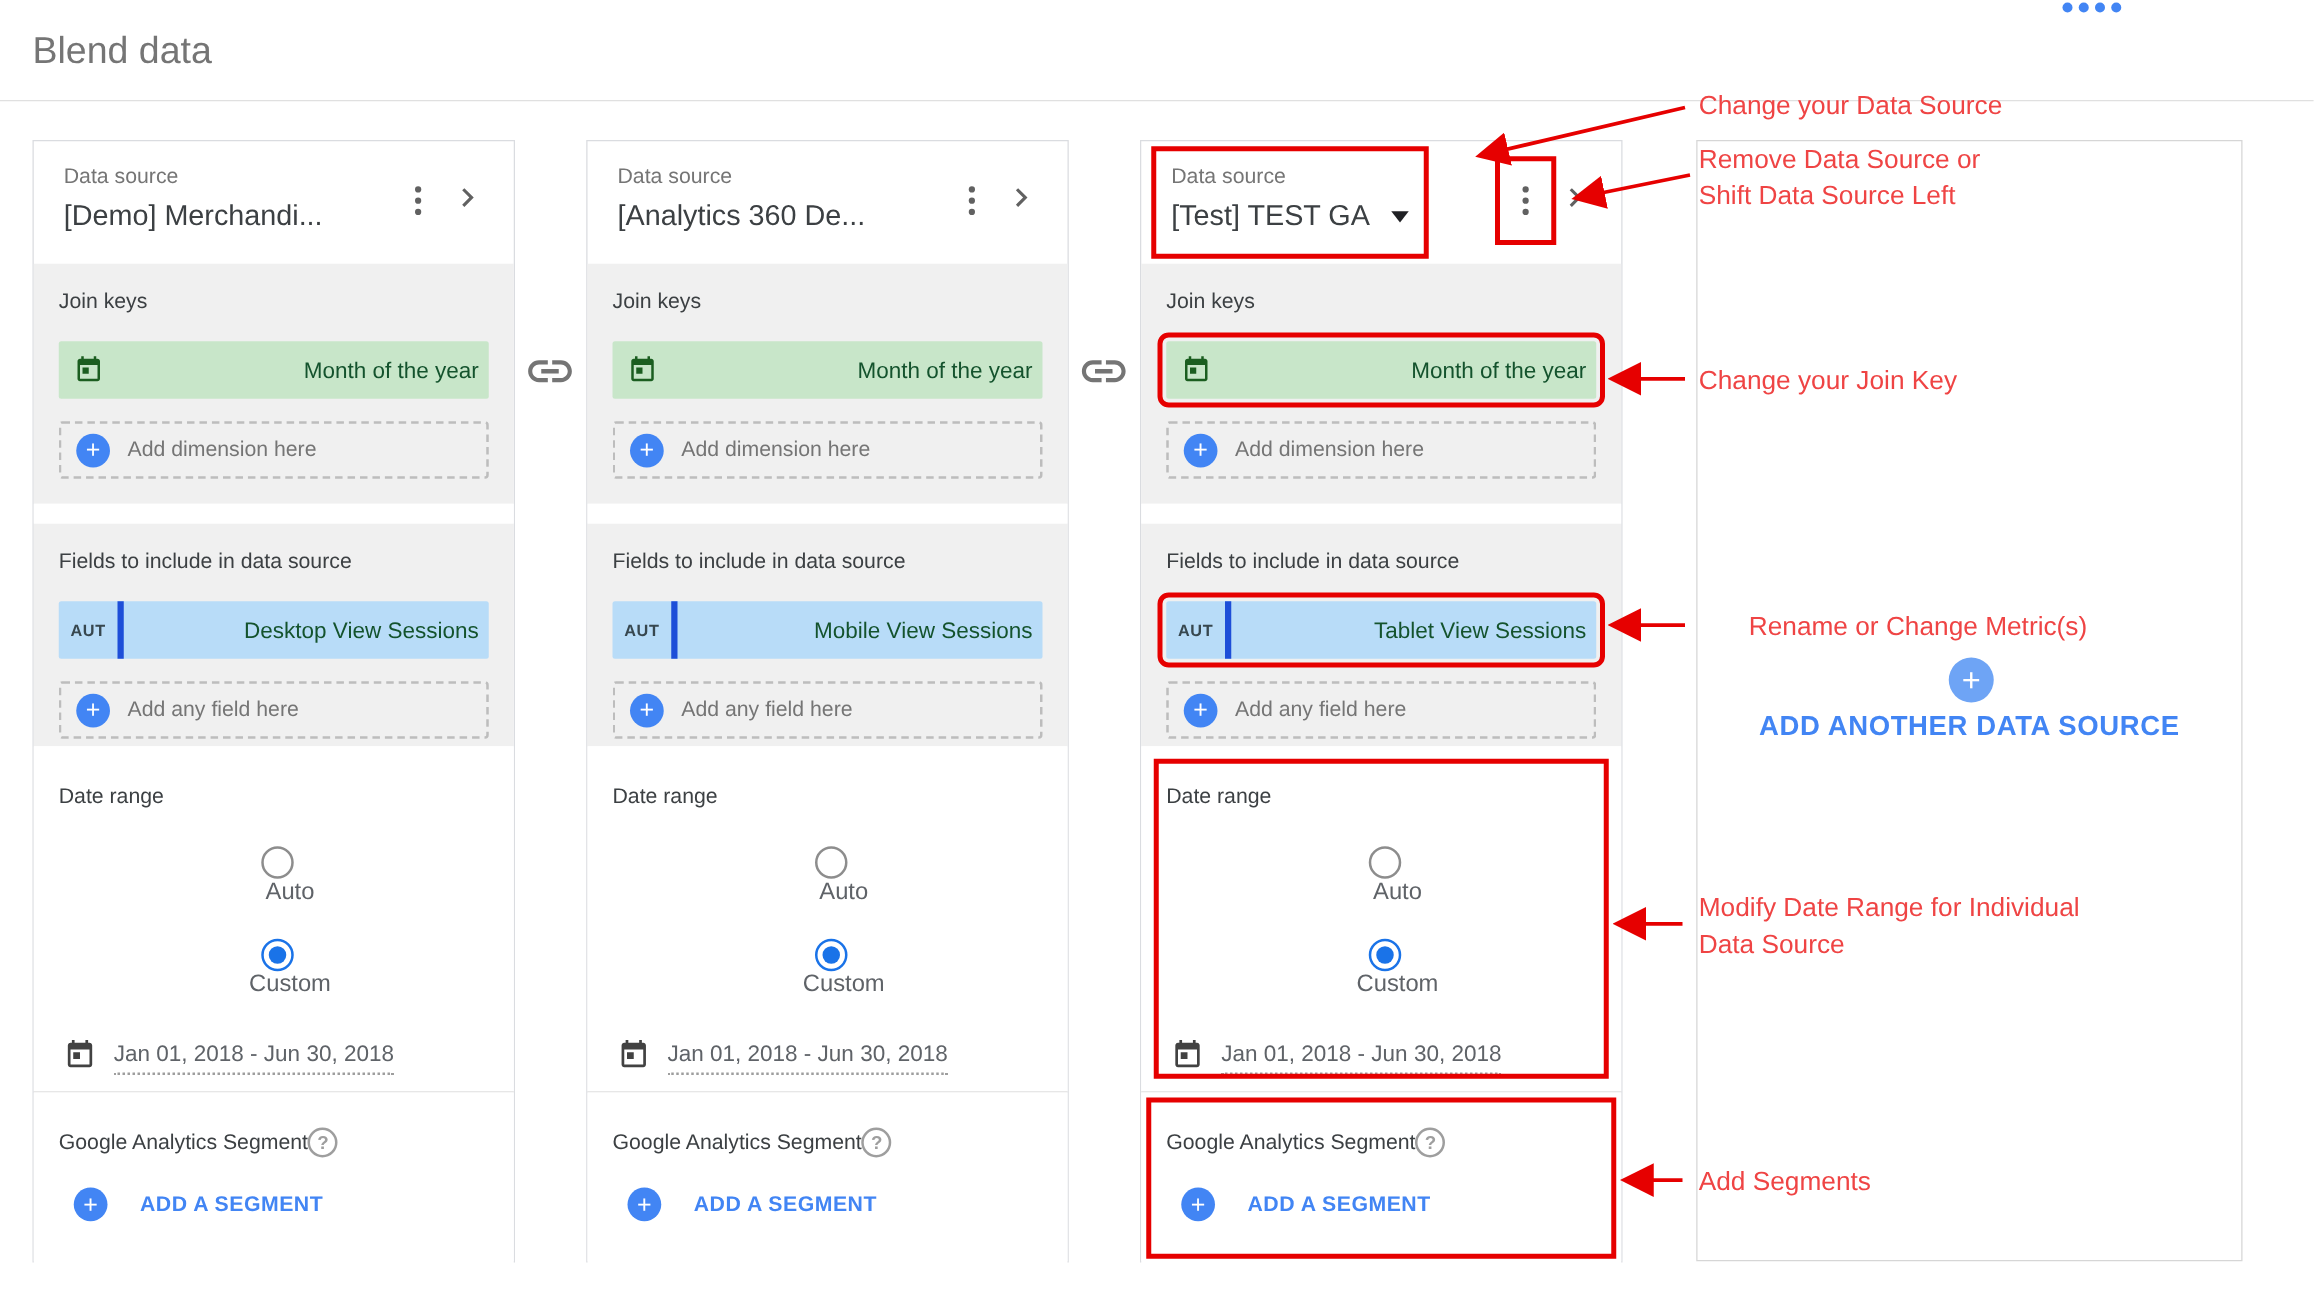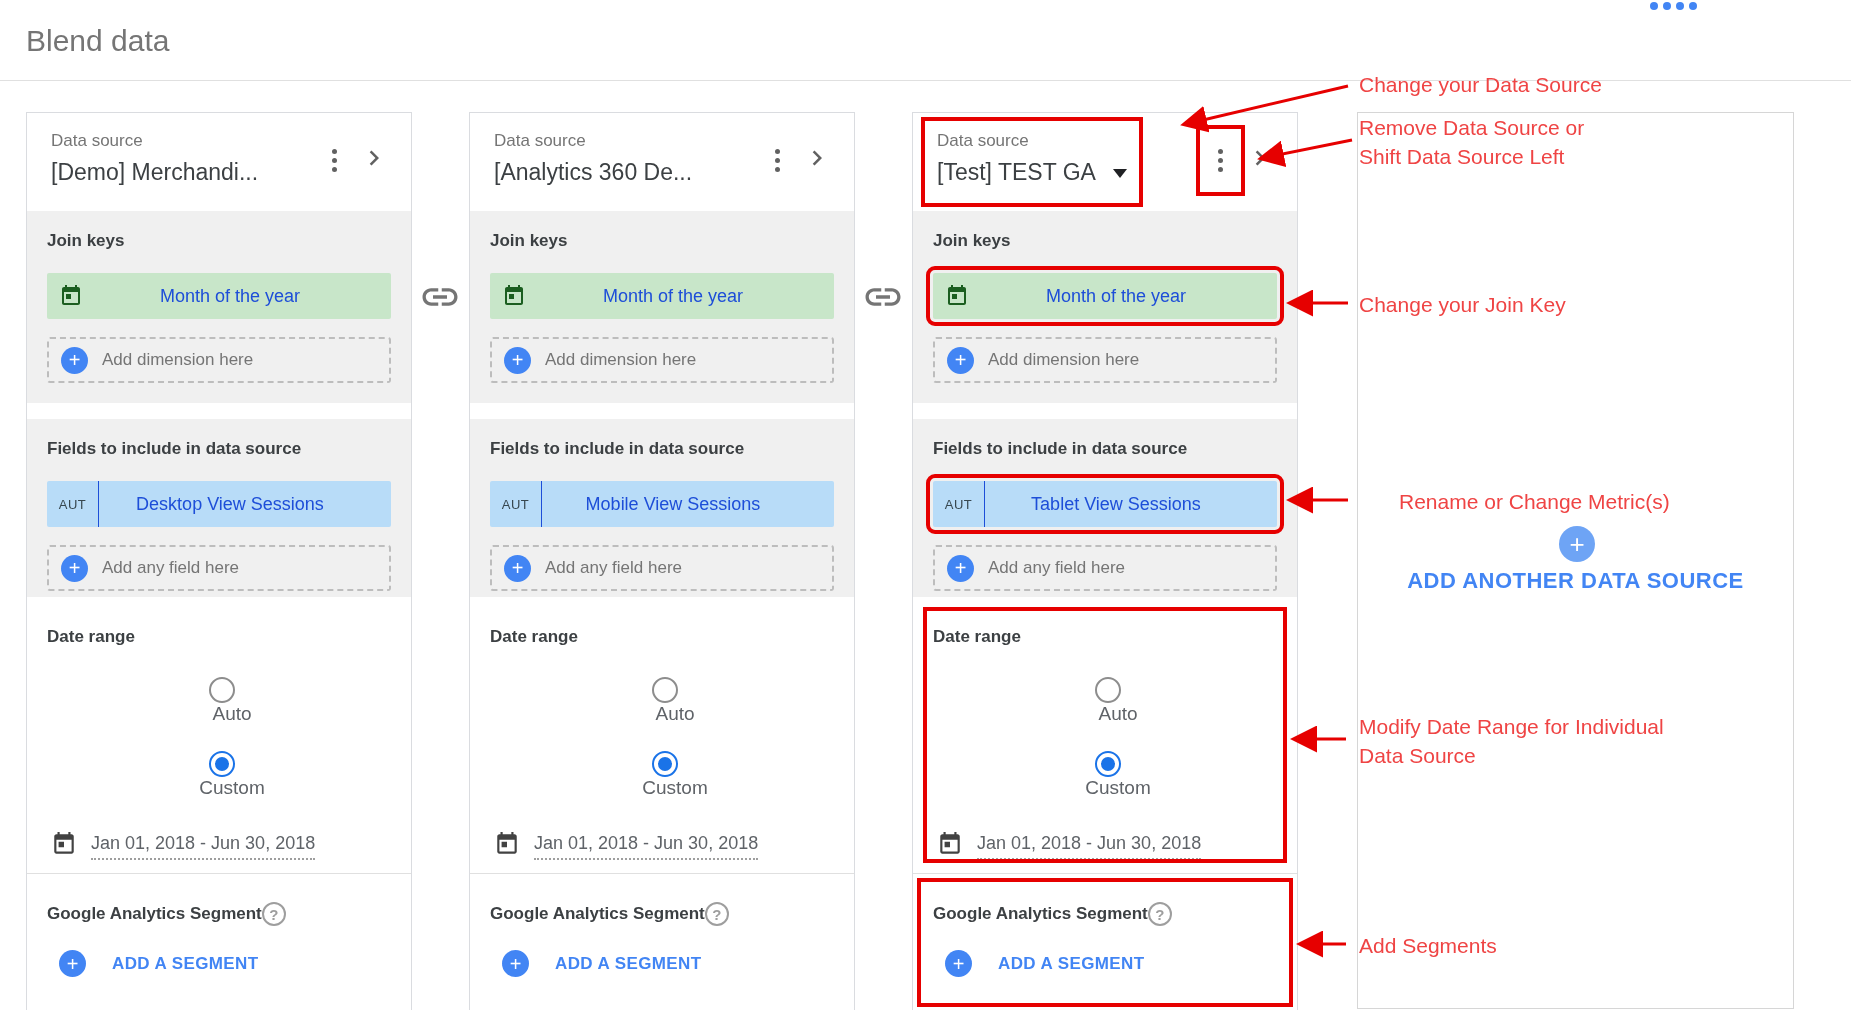--- a/index.html
+++ b/index.html
@@ -45,36 +45,36 @@
   .kebab-icon i { width: 5px; height: 5px; border-radius: 50%; background: #616161; }
   .chev-wrap { padding: 12px 2px; cursor: pointer; }
 
   
   .sec { width: 100%; padding: 20px 20px; }
   .sec.gray { background: #f0f0f0; }
   .sec.join { height: 192px; }
   .gap { height: 16px; background: #fff; }
   .sec.fields { height: 178px; }
   .sec.dates { height: 276px; padding-top: 30px; background: #fff; }
-  .sec-title { font-size: 17px; font-weight: bold; color: #3c4043; }
+  .sec-title { font-size: 17px; font-weight: normal; color: #3c4043; }
 
   .chip {
     margin-top: 22px; height: 46px; border-radius: 2px;
     display: flex; align-items: center; position: relative; cursor: pointer;
   }
   .chip.green { background: #c8e6c9; }
   .chip.blue  { background: #b8dcf8; }
   .chip-icon { position: absolute; left: 12px; top: 11px; }
   .aut {
     position: absolute; left: 0; top: 0; width: 52px; height: 100%;
     display: flex; align-items: center; justify-content: center;
-    border-right: 1px solid #1d4ed8;
-    font-size: 13px; font-weight: normal; color: #37474f; letter-spacing: 0.5px;
-  }
-  .chip-text { flex: 1; text-align: center; font-size: 18px; color: #1d4ed8; padding-left: 30px; padding-right: 8px; }
+    border-right: 5px solid #1d4ed8;
+    font-size: 13px; font-weight: bold; color: #37474f; letter-spacing: 0.5px;
+  }
+  .chip-text { flex: 1; text-align: right; font-size: 18px; color: #14532d; padding-left: 30px; padding-right: 8px; }
 
   .adddash {
     margin-top: 18px; height: 46px; border: 2px dashed #bdbdbd; border-radius: 3px;
     display: flex; align-items: center; cursor: pointer;
   }
   .plus-circle {
     width: 27px; height: 27px; border-radius: 50%; background: #4285f4; color: #fff;
     display: flex; align-items: center; justify-content: center;
     font-size: 20px; line-height: 1; margin: 0 14px 0 12px; flex: none;
   }

